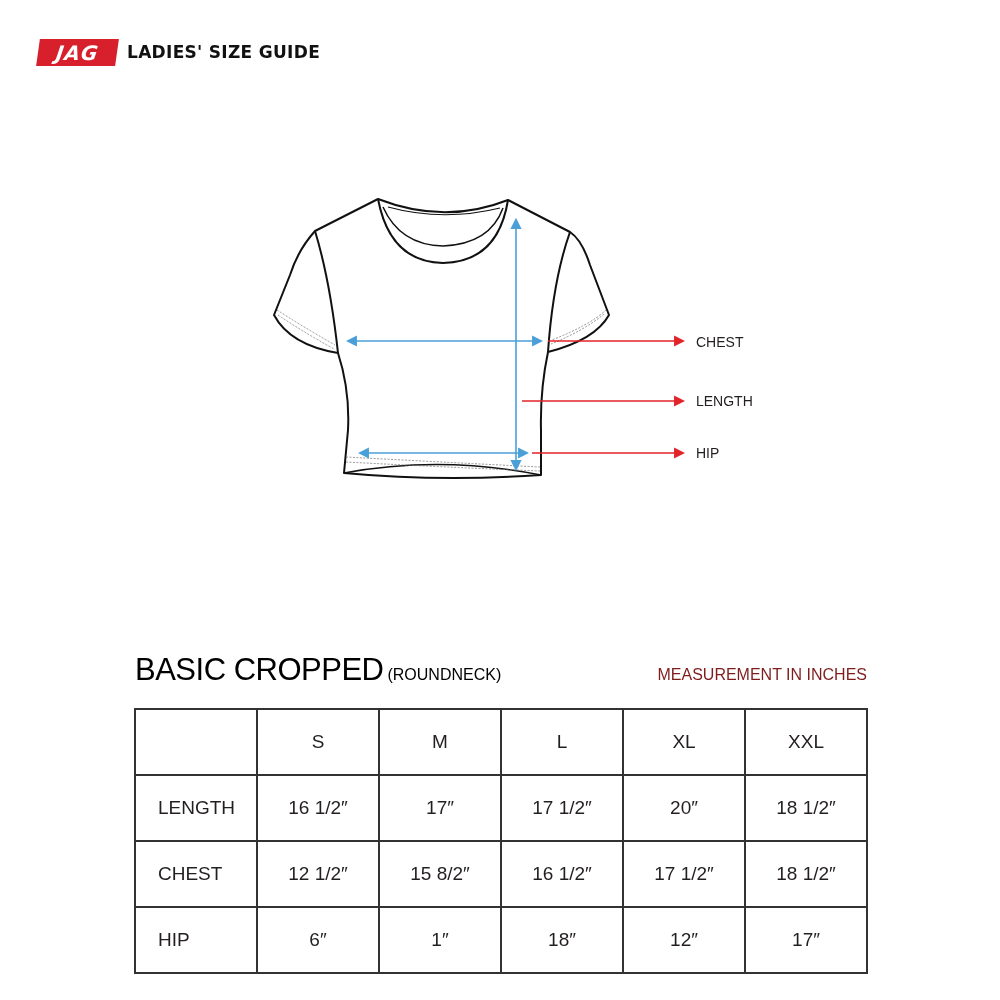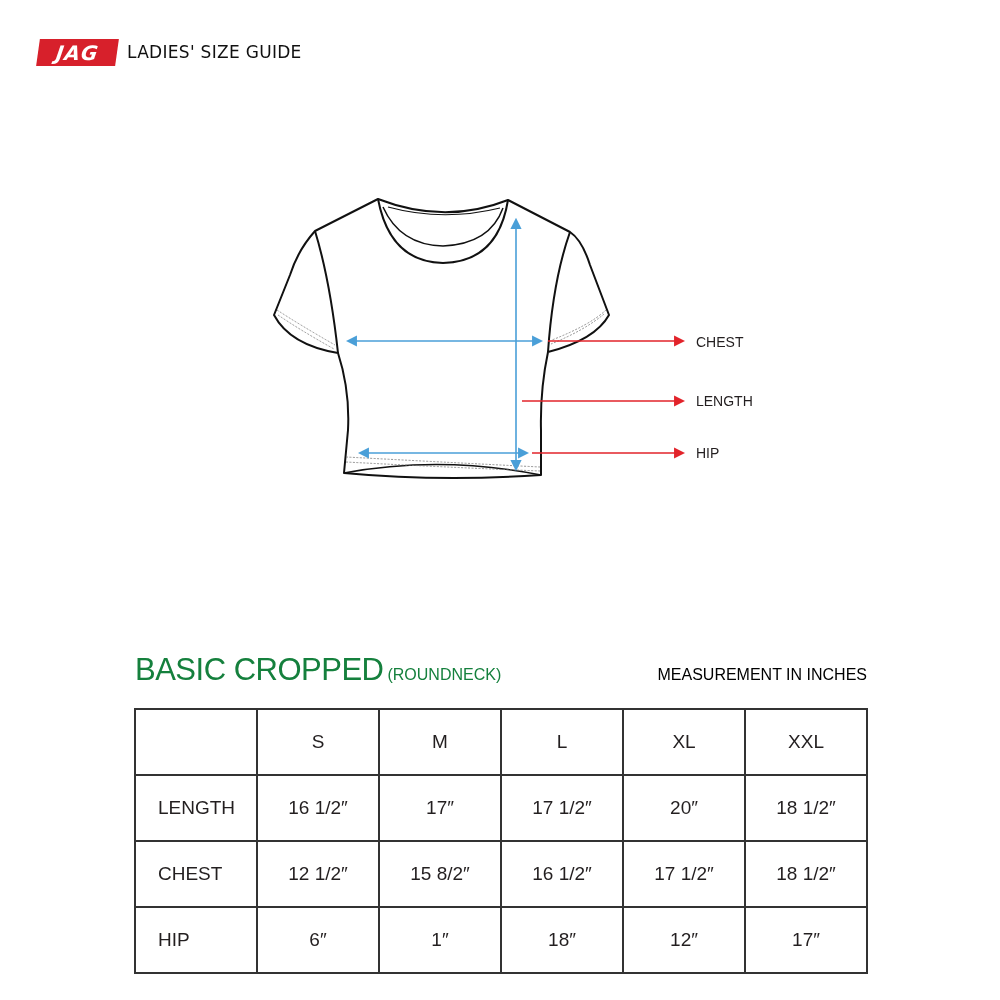--- a/index.html
+++ b/index.html
@@ -9,36 +9,36 @@
   }
   .header { position: absolute; left: 38px; top: 38px; height: 28px; display: flex; align-items: center; }
   .logo {
     width: 79px; height: 27px; background: #d7202b; color: #fff;
     display: flex; align-items: center; justify-content: center;
     font-family: "DejaVu Sans", sans-serif; font-weight: bold; font-style: italic;
     font-size: 20px; letter-spacing: 1px; transform: skewX(-8deg); box-sizing: border-box;
   }
   .logo span { transform: skewX(0deg); }
   .header-title {
-    margin-left: 10px; font-family: "DejaVu Sans", sans-serif; font-weight: normal;
+    margin-left: 10px; font-family: "DejaVu Sans", sans-serif; font-weight: bold;
     font-size: 17px; letter-spacing: 0.3px; color: #111;
   }
   .diagram { position: absolute; left: 0; top: 0; width: 1000px; height: 600px; }
   .diagram svg { position: absolute; left: 0; top: 0; }
   .callout-label {
     position: absolute; font-family: "Liberation Sans", sans-serif; font-size: 14px; color: #231f20;
     line-height: 16px;
   }
   .product-title {
     position: absolute; left: 135px; top: 652px; font-family: "Liberation Sans", sans-serif;
-    font-size: 31px; color: #15803d; letter-spacing: -0.5px; white-space: nowrap;
+    font-size: 31px; color: #000000; letter-spacing: -0.5px; white-space: nowrap;
   }
   .product-sub { font-size: 16px; letter-spacing: 0; margin-left: 4px; }
   .unit-note {
-    position: absolute; right: 133px; top: 666px; font-size: 16px; color: #000000; white-space: nowrap;
+    position: absolute; right: 133px; top: 666px; font-size: 16px; color: #7f1d1d; white-space: nowrap;
   }
   table.size-table {
     position: absolute; left: 134px; top: 708px; width: 734px; height: 257px;
     border-collapse: collapse; table-layout: fixed;
   }
   table.size-table td, table.size-table th {
     border: 2px solid #333; font-weight: normal; font-size: 19px; color: #231f20;
     text-align: center; height: 64px; padding: 0;
   }
   table.size-table td.row-label { text-align: left; padding-left: 22px; }

